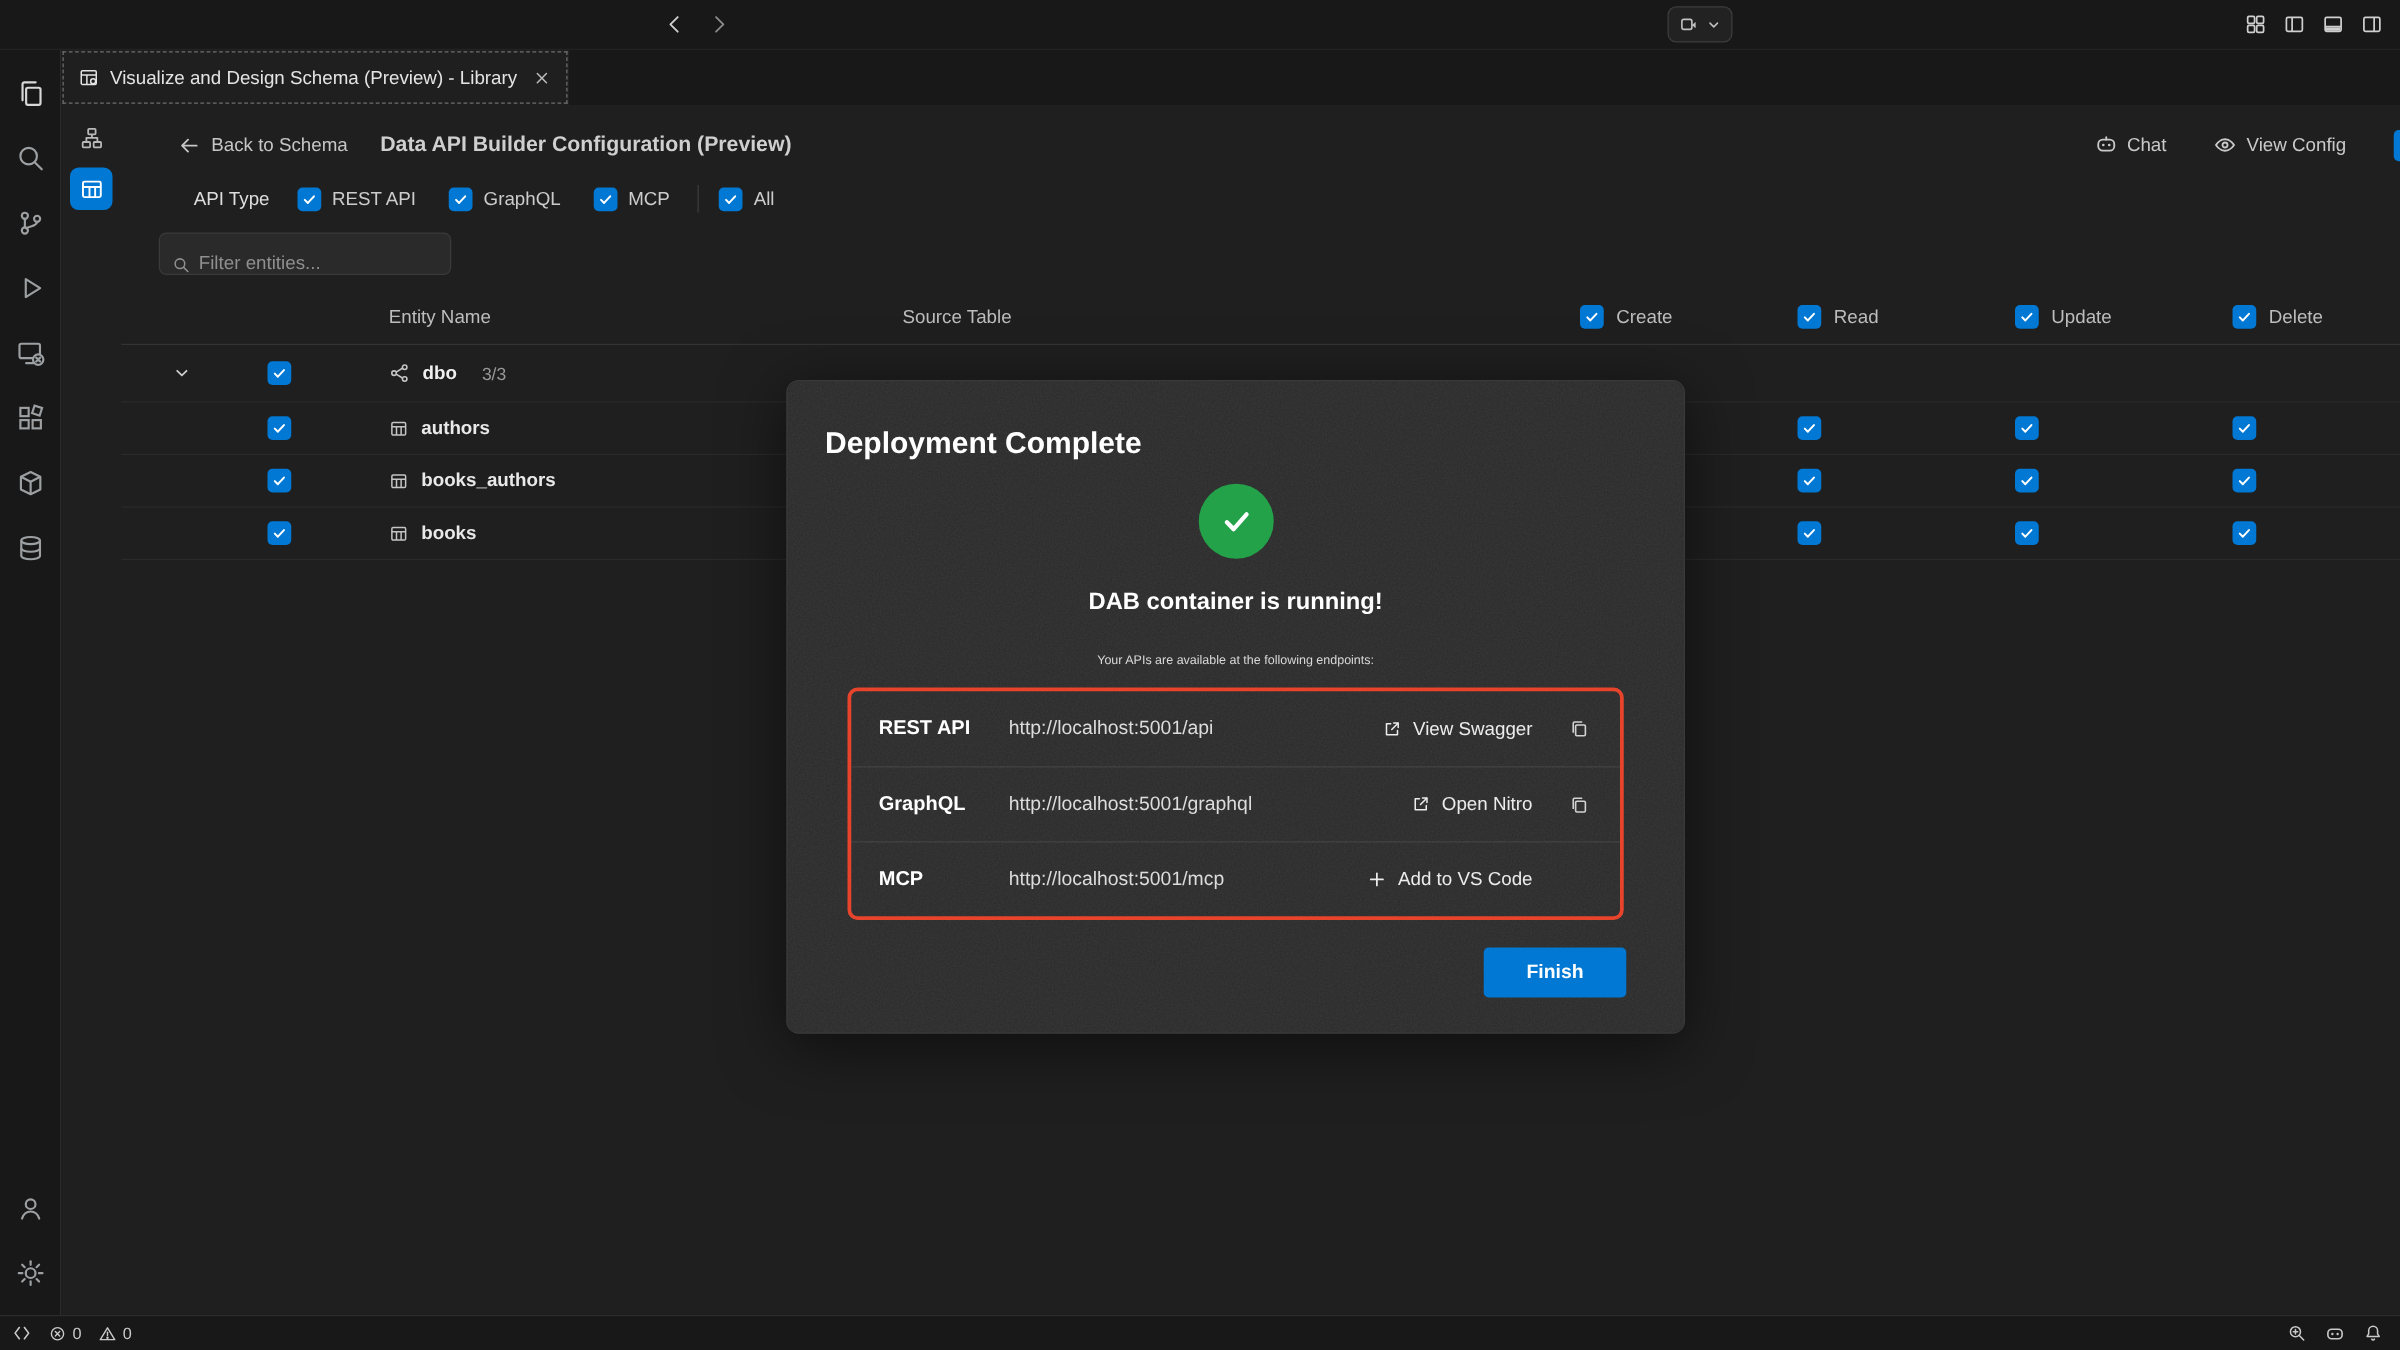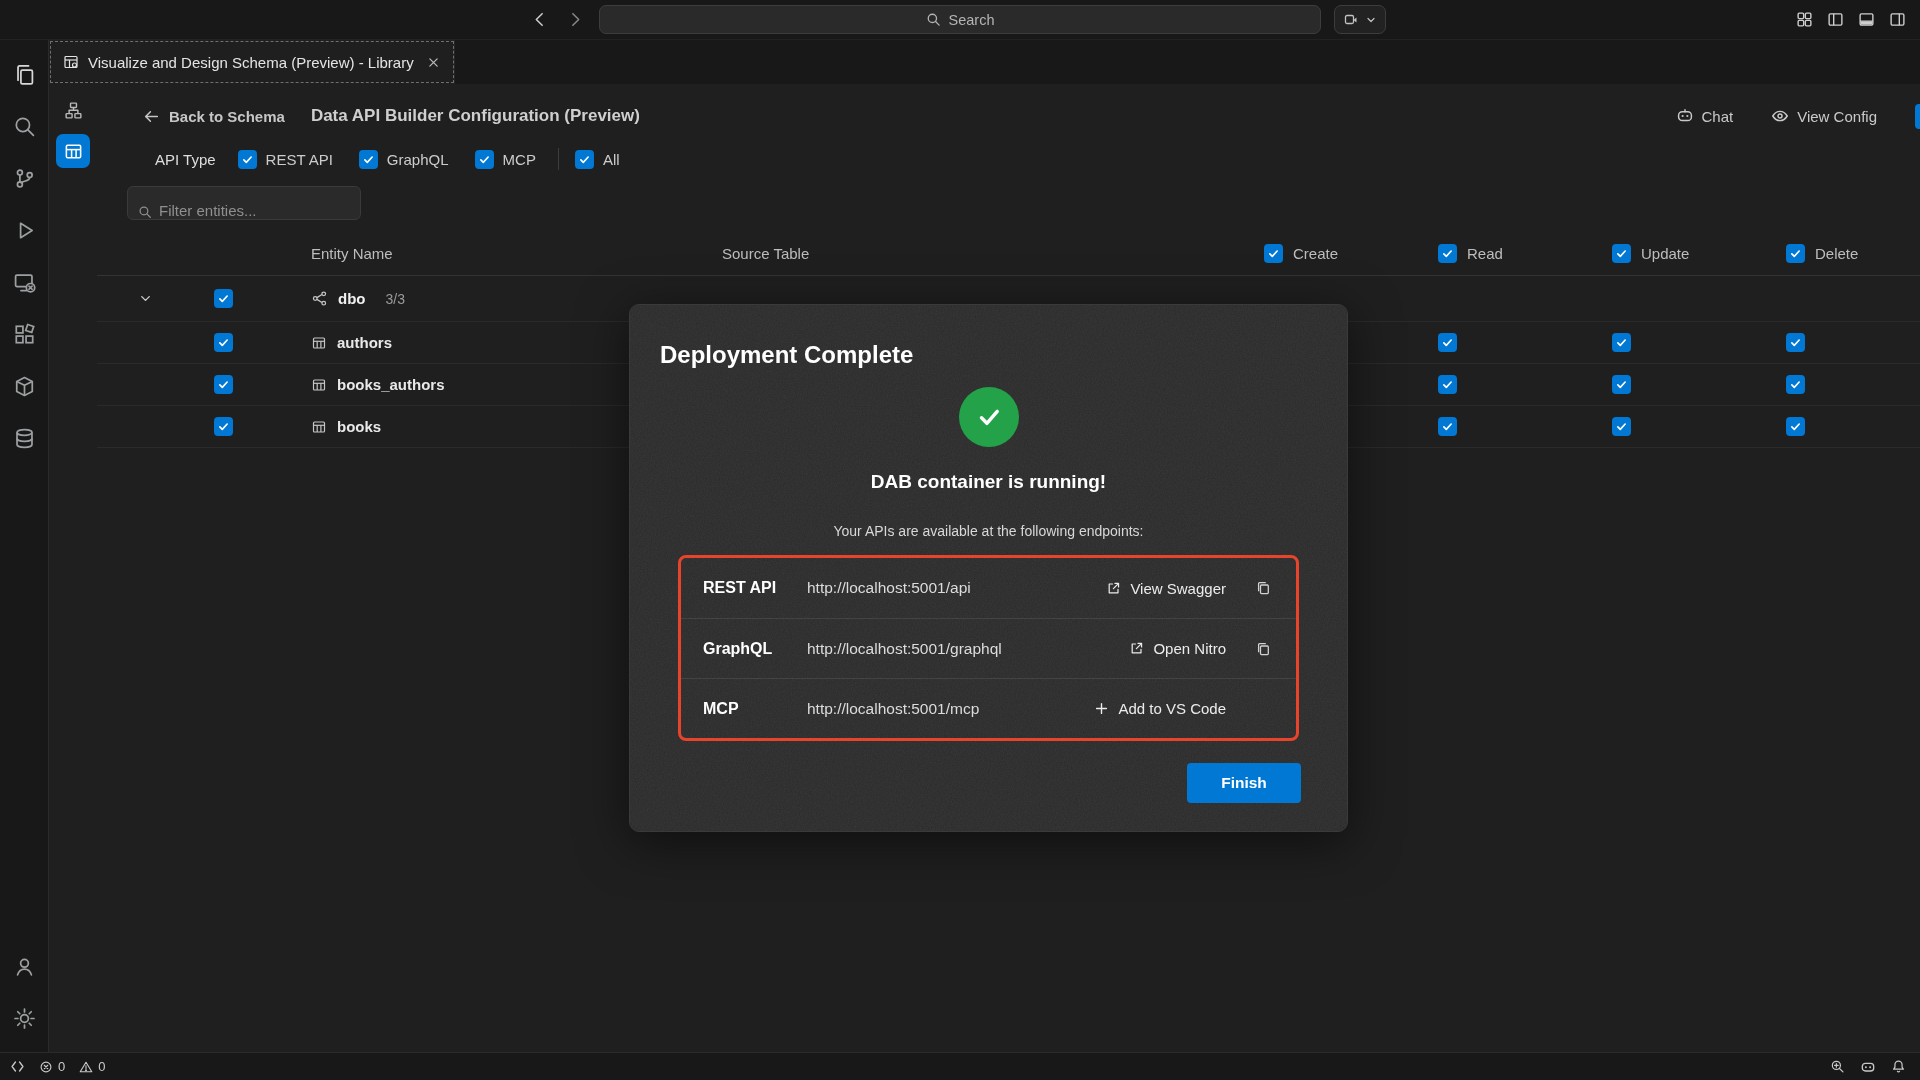--- a/index.html
+++ b/index.html
@@ -60,21 +60,21 @@
   .tab .tab-close{color:#bdbdbd;cursor:pointer;display:flex;margin-left:4px;}
   .tabbar-right{position:absolute;right:16px;top:0;height:44px;display:flex;align-items:center;gap:16px;color:#cfcfcf;}
 
   .editor-body{flex:1;display:flex;min-height:0;}
   .rail{width:48px;padding-top:9px;display:flex;flex-direction:column;align-items:center;gap:7px;}
   .rail-btn{width:34px;height:34px;border-radius:7px;display:flex;align-items:center;justify-content:center;color:#b9b9b9;cursor:pointer;}
   .rail-btn.active{background:var(--accent);color:#fff;}
 
   .content{flex:1;display:flex;flex-direction:column;min-width:0;}
   .page-header{height:52px;display:flex;align-items:center;padding:12px 22px 0 46px;gap:0;}
-  .back-link{display:flex;align-items:flex-start;gap:9px;color:#c6c6c6;cursor:pointer;font-weight:bold;}
+  .back-link{display:flex;align-items:flex-start;gap:9px;color:#c6c6c6;cursor:pointer;}
   .page-title{font-weight:700;color:#cfcfcf;font-size:17px;margin-left:26px;}
   .header-actions{margin-left:auto;display:flex;align-items:center;gap:38px;}
   .hdr-action{display:flex;align-items:center;gap:8px;color:#c9c9c9;cursor:pointer;}
   .btn-primary{
     background:var(--accent);color:#fff;border:none;border-radius:4px;height:25px;padding:0 16px;
     display:flex;align-items:center;gap:8px;font-size:15px;font-weight:600;cursor:pointer;font-family:inherit;
   }
 
   .api-row{display:flex;align-items:center;gap:12px;padding:12px 22px 6px 30px;}
   .api-label{color:#dedede;margin-right:10px;margin-left:28px;}
@@ -125,21 +125,21 @@
     padding:36px 0 28px 0;z-index:5;
   }
   .noise{position:absolute;inset:0;width:100%;height:100%;border-radius:10px;pointer-events:none;opacity:.9;}
   .modal > *:not(.noise){position:relative;z-index:1;}
   .modal-title{font-size:24px;font-weight:700;color:#fff;padding:0 30px;}
   .check-circle{
     width:60px;height:60px;border-radius:50%;background:var(--success);
     margin:18px auto 0 auto;display:flex;align-items:center;justify-content:center;
   }
   .modal-status{margin-top:24px;text-align:center;font-size:19px;font-weight:700;color:#fff;}
-  .modal-subtitle{margin-top:30px;text-align:center;font-size:14px;color:#d8d8d8;}
+  .modal-subtitle{margin-top:30px;text-align:center;font-size:10px;color:#d8d8d8;}
   .endpoints-box{
     margin:16px 48px 0 48px;border:3px solid var(--highlight-border);border-radius:8px;overflow:hidden;
   }
   .ep-row{height:60px;display:flex;align-items:center;padding:0 22px;}
   .ep-row + .ep-row{border-top:1px solid rgba(255,255,255,.09);}
   .ep-name{flex:0 0 104px;font-weight:700;color:#fff;font-size:16px;}
   .ep-url{color:#dcdcdc;font-size:15.5px;}
   .ep-action{margin-left:auto;display:flex;align-items:center;gap:9px;color:#ececec;cursor:pointer;font-size:15px;}
   .copy-btn{width:22px;margin-left:26px;display:flex;justify-content:center;color:#d2d2d2;cursor:pointer;}
   .copy-spacer{width:22px;margin-left:26px;}
@@ -165,29 +165,20 @@
           <path d="M10.5 2.5L5 8l5.5 5.5"></path>
         </svg>
     </span>
     <span class="arrow fwd">
       <svg width="17" height="17" viewBox="0 0 16 16" fill="none" stroke="currentColor" stroke-width="1.4" stroke-linecap="round" stroke-linejoin="round">
           <path d="M5.5 2.5L11 8l-5.5 5.5"></path>
         </svg>
     </span>
   </div>
 
-  <div class="command-center">
-    <span>
-      <svg width="15" height="15" viewBox="0 0 16 16" fill="none" stroke="currentColor" stroke-width="1.4" stroke-linecap="round">
-          <circle cx="6.8" cy="6.8" r="4.4"></circle>
-          <path d="M10.2 10.2L14 14"></path>
-        </svg>
-    </span>
-    <span>Search</span>
-  </div>
 
   <div class="profile-btn">
     <span>
       <svg width="16" height="16" viewBox="0 0 16 16" fill="none" stroke="currentColor" stroke-width="1.3" stroke-linecap="round" stroke-linejoin="round">
           <rect x="2.5" y="3.5" width="8" height="8" rx="1.5"></rect>
           <path d="M13.5 5.5v5l-3-2.5z" fill="currentColor" stroke="none"></path>
         </svg>
     </span>
     <span>
       <svg width="12" height="12" viewBox="0 0 16 16" fill="none" stroke="currentColor" stroke-width="1.6" stroke-linecap="round" stroke-linejoin="round">

